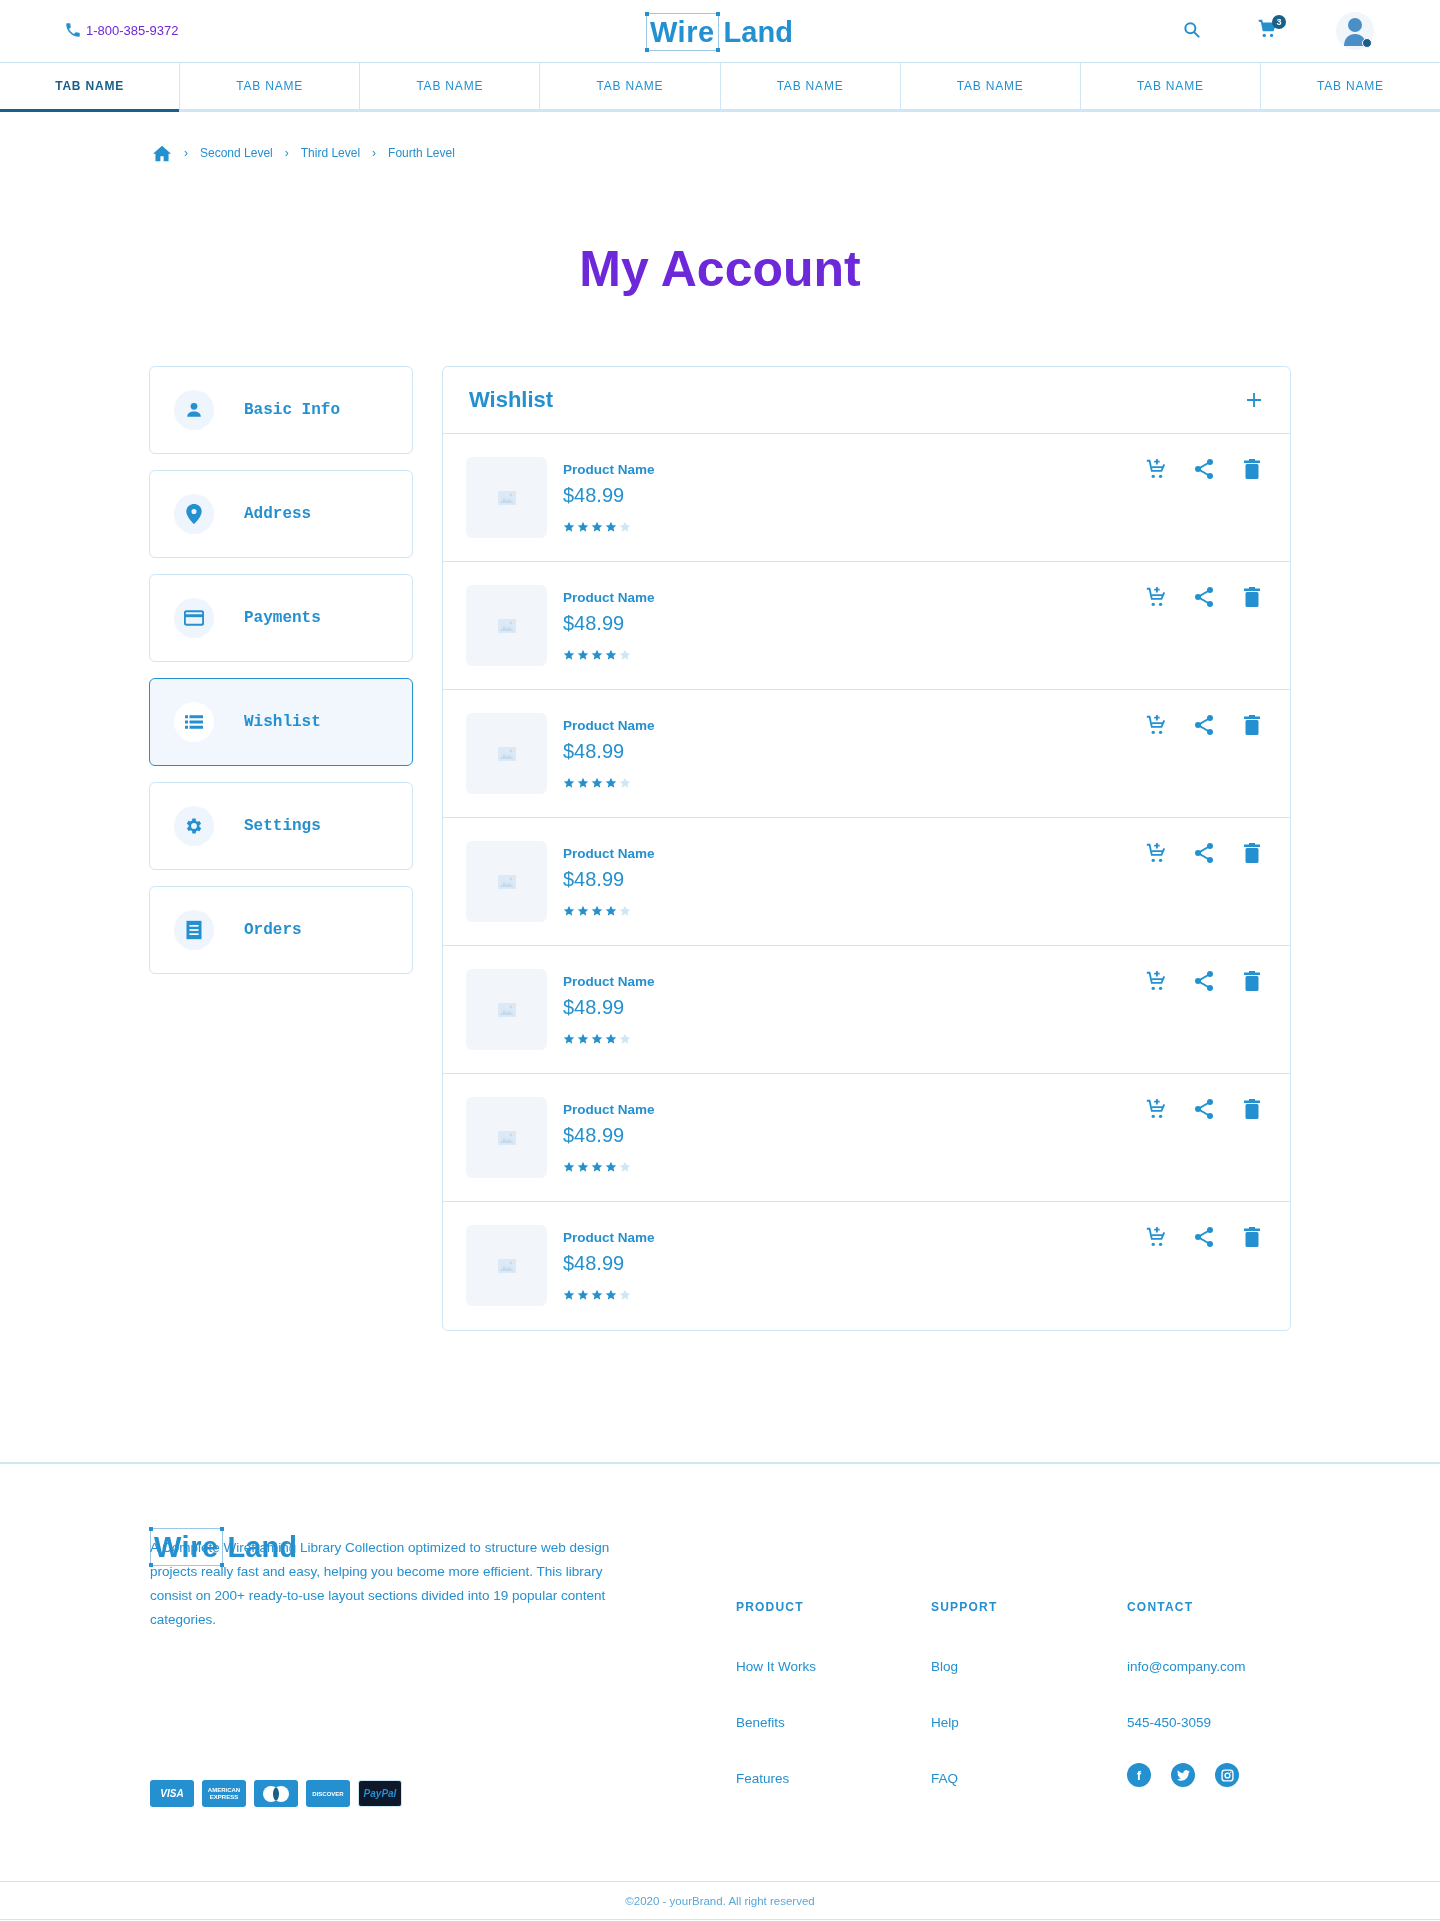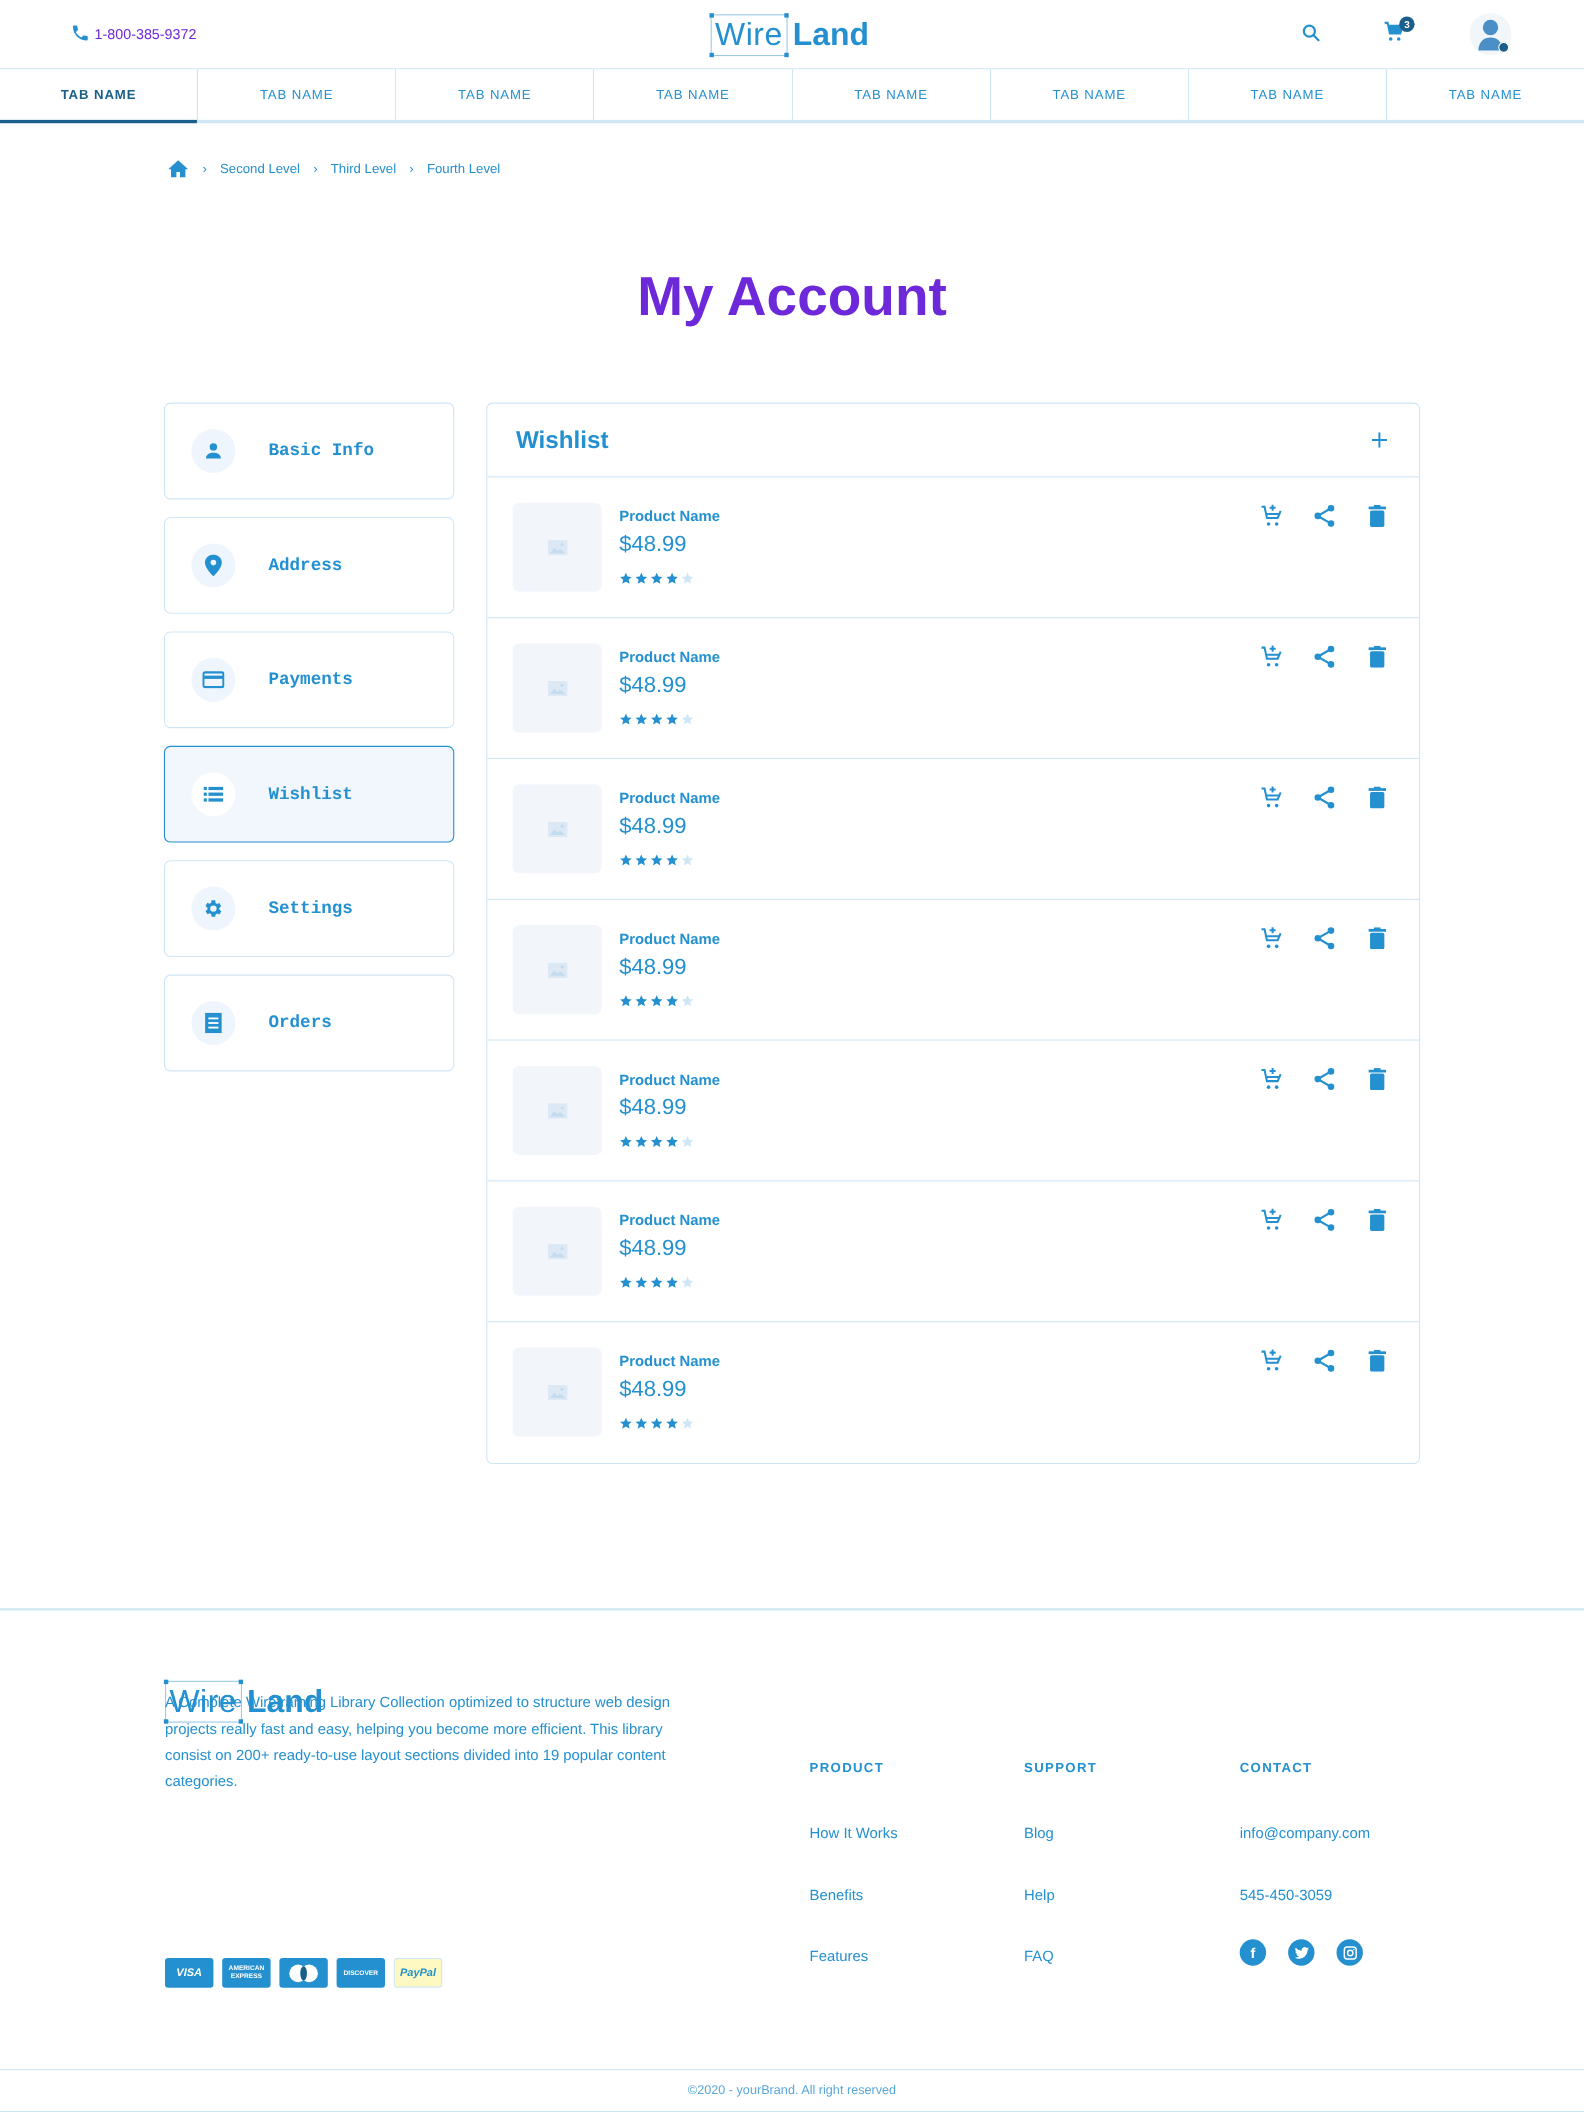--- a/index.html
+++ b/index.html
@@ -3,21 +3,21 @@
 <meta charset="utf-8">
 <style>
   * { box-sizing: border-box; margin: 0; padding: 0; }
   html, body { width: 1440px; background: #ffffff; }
   body { font-family: "Liberation Sans", sans-serif; color: #2490cf; height: 1921px; position: relative; overflow: hidden; }
 
   
   .topbar { position: absolute; top: 0; left: 0; width: 1440px; height: 63px; border-bottom: 1px solid #cfe6f4; }
   .phone { position: absolute; left: 64px; top: 21px; display: flex; align-items: center; gap: 4px; font-size: 13px; color: #6d28d9; }
   .logo { position: absolute; display: flex; align-items: center; }
-  .logo-wire { position: relative; border: 1px solid #9cc9e6; padding: 0 3px; font-weight: 400; color: #2490cf; letter-spacing: 0.5px; }
+  .logo-wire { position: relative; border: 1px solid #9cc9e6; padding: 0 3px; font-weight: 700; color: #2490cf; letter-spacing: 0.5px; }
   .logo-wire .h { position: absolute; width: 4px; height: 4px; background: #2490cf; }
   .logo-wire .h.tl { left: -2px; top: -2px; } .logo-wire .h.tr { right: -2px; top: -2px; }
   .logo-wire .h.bl { left: -2px; bottom: -2px; } .logo-wire .h.br { right: -2px; bottom: -2px; }
   .logo-land { font-weight: 700; color: #2490cf; margin-left: 5px; }
   .logo.header { left: 646px; top: 13px; font-size: 29px; height: 38px; }
   .logo.header .logo-wire { height: 38px; line-height: 36px; }
   .hdr-icons { position: absolute; top: 14px; }
   .search-btn { left: 1182px; top: 20px; }
   .cart-btn { left: 1256px; top: 18px; }
   .cart-badge { position: absolute; left: 16px; top: -3px; width: 14px; height: 14px; border-radius: 50%; background: #1a5f8a; color: #fff; font-size: 9px; font-weight: 700; display: flex; align-items: center; justify-content: center; }
@@ -59,21 +59,21 @@
   .actions { position: absolute; right: 26px; top: 23px; display: flex; gap: 24px; }
   .act { width: 24px; height: 24px; display: flex; align-items: center; justify-content: center; }
 
   
   .footer-line { position: absolute; top: 1462px; left: 0; width: 1440px; height: 2px; background: #cfe6f4; }
   .logo.footer { left: 150px; top: 1528px; font-size: 29px; height: 38px; }
   .logo.footer .logo-wire { height: 38px; line-height: 36px; }
   .f-desc { position: absolute; left: 150px; top: 1536px; width: 460px; font-size: 13.5px; line-height: 24px; color: #2490cf; font-weight: 300; }
   .pay { position: absolute; left: 150px; top: 1780px; display: flex; gap: 8px; }
   .card { width: 44px; height: 27px; border-radius: 3px; background: #2490cf; color: #fff; display: flex; align-items: center; justify-content: center; font-size: 10px; font-weight: 700; font-style: italic; }
-  .card.paypal { background: #fef9c3; border: 1px solid #cfe6f4; color: #2490cf; }
+  .card.paypal { background: #0f172a; border: 1px solid #cfe6f4; color: #2490cf; }
   .card.amex { font-size: 6px; font-style: normal; line-height: 7px; text-align: center; }
   .card.disc { font-size: 6px; font-style: normal; }
   .fcol { position: absolute; top: 1600px; }
   .fcol h4 { font-size: 12px; letter-spacing: 1.2px; font-weight: 700; color: #2490cf; margin-bottom: 45px; }
   .fcol .fl { font-size: 13.5px; color: #2490cf; font-weight: 300; height: 56px; }
   .social { display: flex; gap: 20px; }
   .soc { width: 24px; height: 24px; border-radius: 50%; background: #2490cf; display: flex; align-items: center; justify-content: center; color: #fff; font-size: 13px; font-weight: 700; }
   .copy-line { position: absolute; top: 1881px; left: 0; width: 1440px; height: 1px; background: #cfe6f4; }
   .copy { position: absolute; top: 1895px; left: 0; width: 1440px; text-align: center; font-size: 11.5px; color: #5aa7d9; }
   .copy-line2 { position: absolute; top: 1919px; left: 0; width: 1440px; height: 1px; background: #cfe6f4; }

